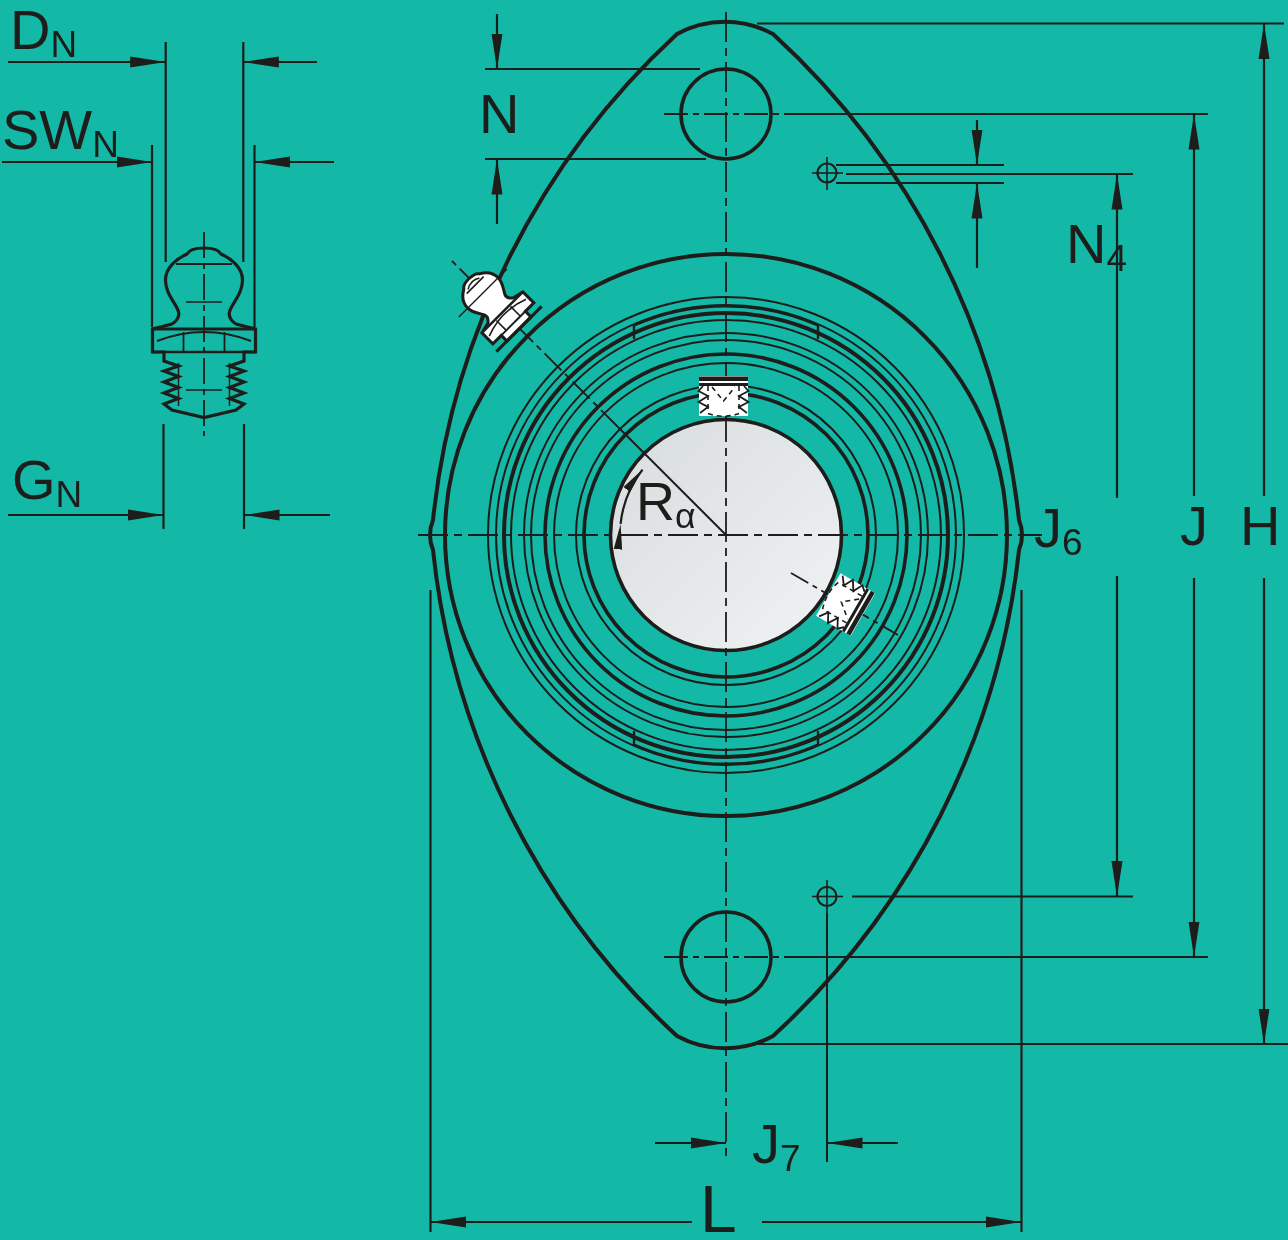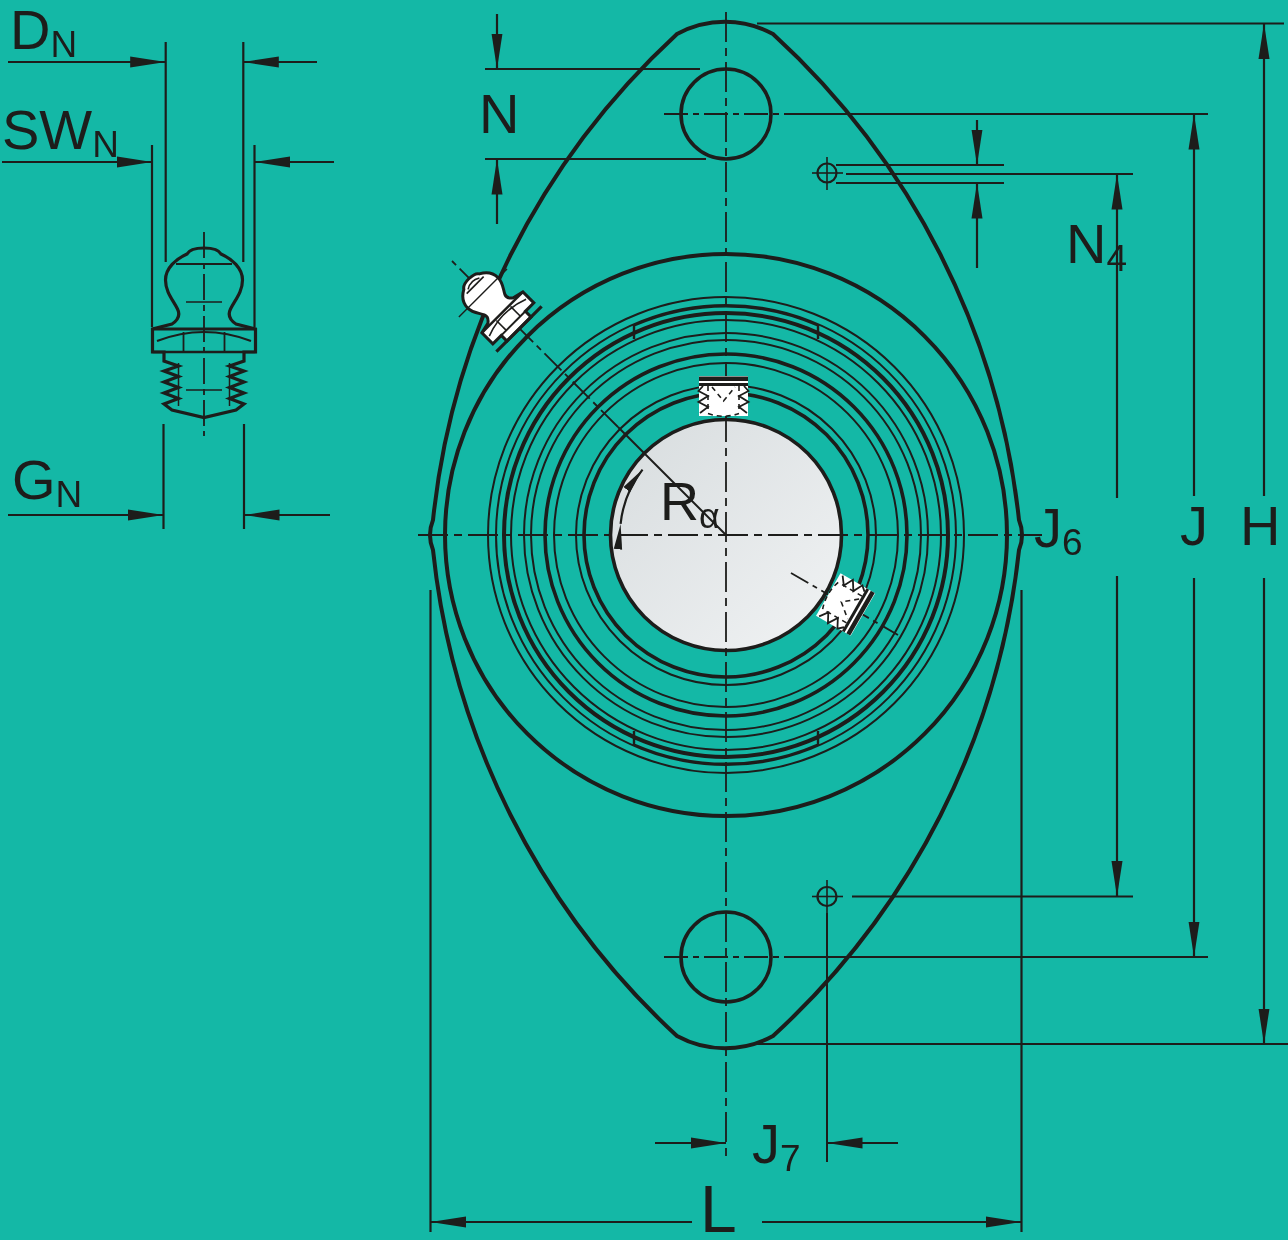--- a/index.html
+++ b/index.html
@@ -17,21 +17,21 @@
     line-height:1;
     font-size:56px;
     color:#1d1d1b;
     white-space:nowrap;
     user-select:none;
   }
   .dim-sub{
     font-size:.66em;
     vertical-align:-0.22em;
   }
-  .fs-54{font-size:54px;margin-left:24px;}
+  .fs-54{font-size:54px;}
   .fs-66{font-size:66px;}
 </style>
 </head>
 <body>
 
 <div class="canvas">
 
 <svg width="1288" height="1240" viewBox="0 0 1288 1240">
   <defs>
     <marker id="arr" viewBox="0 0 36 13" refX="35.5" refY="6.5" markerWidth="36" markerHeight="13" markerUnits="userSpaceOnUse" orient="auto">

